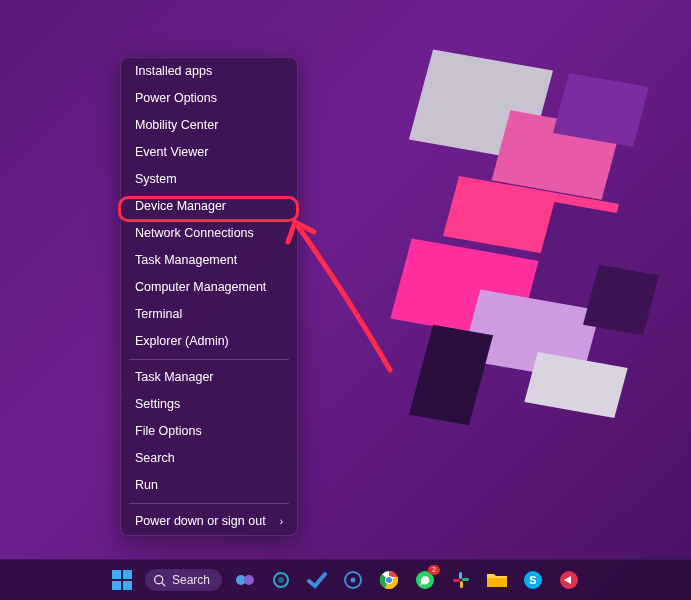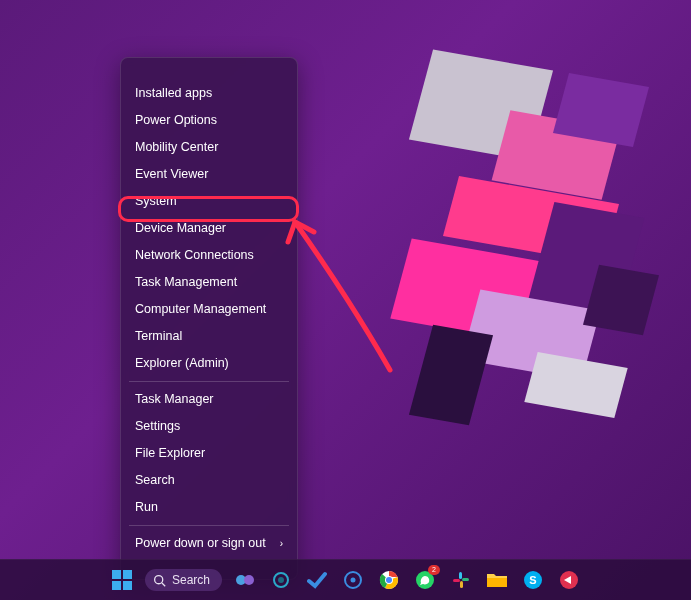--- a/index.html
+++ b/index.html
@@ -53,21 +53,21 @@
 
   
   .menu {
     position: absolute;
     left: 120px;
     top: 57px;
     width: 176px;
     background: rgba(60, 20, 82, 0.92);
     border: 1px solid rgba(255,255,255,0.12);
     border-radius: 8px;
-    padding: 22px 0;
+    padding: 0 0;
     box-shadow: 0 6px 24px rgba(0,0,0,0.4);
     backdrop-filter: blur(4px);
   }
   .menu-item {
     color: #fff;
     font-size: 12.5px;
     padding: 6px 14px;
     line-height: 1.2;
     cursor: default;
     display: flex;
@@ -190,21 +190,21 @@
       <span>Explorer (Admin)</span>
     </div>
   <div class="menu-sep"></div>
   <div class="menu-item">
       <span>Task Manager</span>
     </div>
   <div class="menu-item">
       <span>Settings</span>
     </div>
   <div class="menu-item">
-      <span>File Explorer</span>
+      <span>File Options</span>
     </div>
   <div class="menu-item">
       <span>Search</span>
     </div>
   <div class="menu-item">
       <span>Run</span>
     </div>
   <div class="menu-sep"></div>
   <div class="menu-item">
     <span>Power down or sign out</span>

